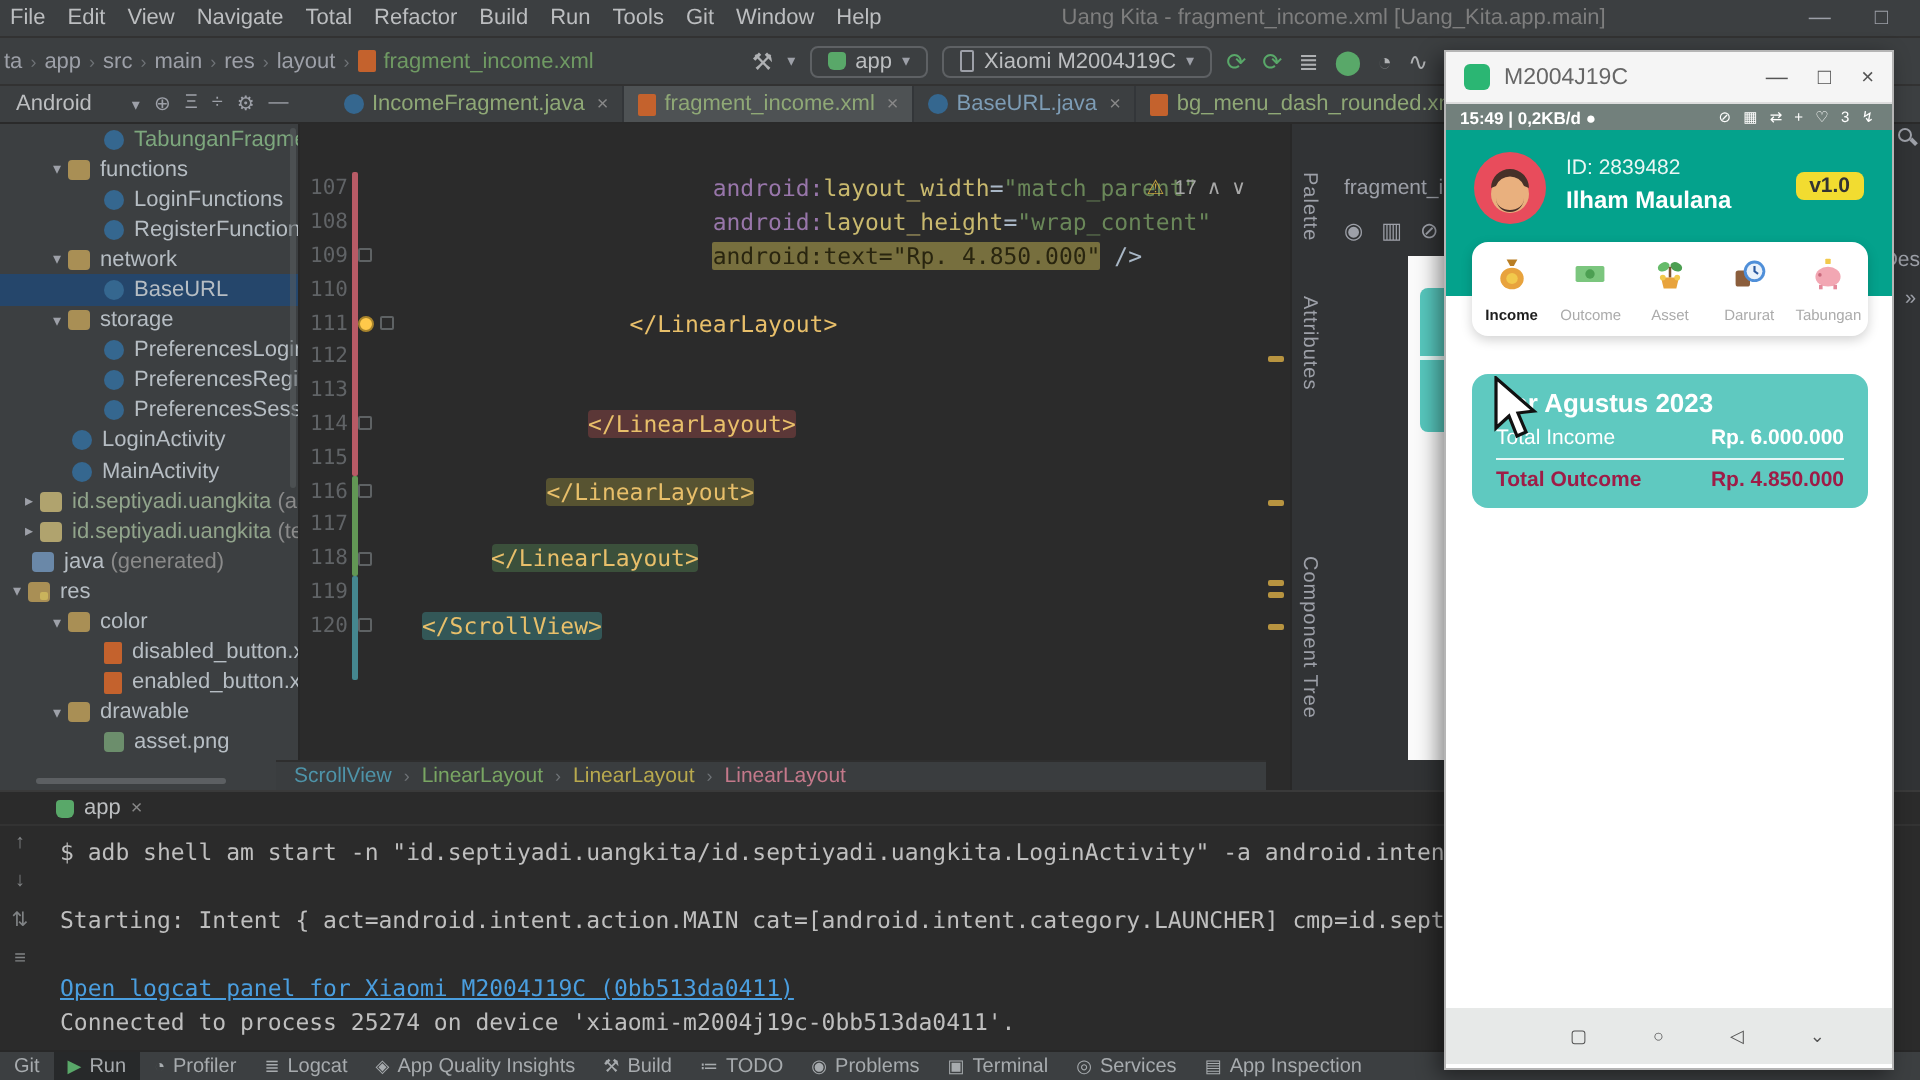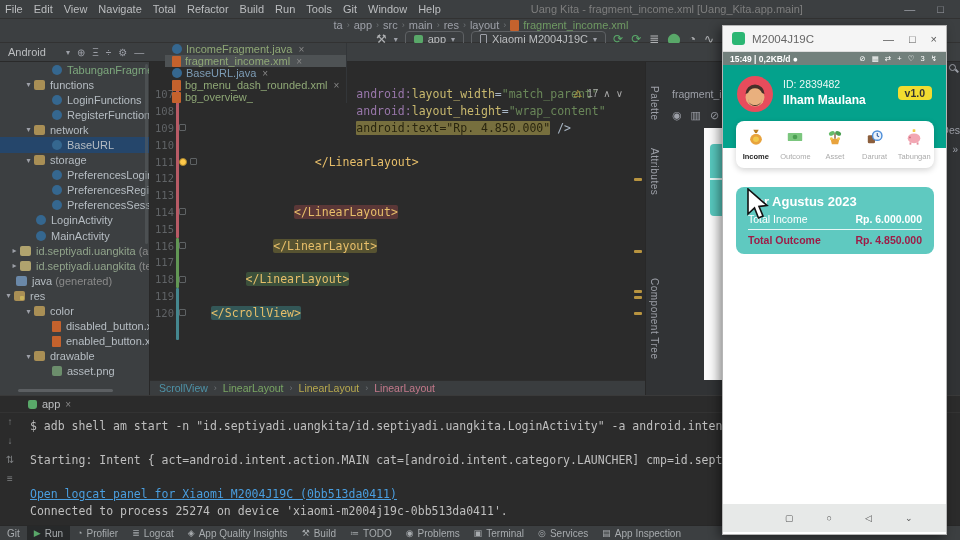--- a/index.html
+++ b/index.html
@@ -9,38 +9,38 @@
 
   
   .menubar { position:absolute; left:0; top:0; width:960px; height:19px; background:#3C3F41;
              border-bottom:1px solid #323232; display:flex; align-items:center; font-size:11px; color:#BCBEC0; z-index:5;}
   .mitem { padding:0 6px; margin-left:-1px; }
   .wintitle { color:#7E7E7E; margin-left:84px; white-space:nowrap; }
   .winctl { margin-left:auto; display:flex; gap:22px; padding-right:16px; color:#9DA0A8; font-size:11px;}
 
   
   .navbar { position:absolute; left:0; top:19px; width:960px; height:24px; background:#3C3F41;
-            border-bottom:1px solid #323232; display:flex; align-items:center; font-size:11px; z-index:5;flex-direction:column;}
+            border-bottom:1px solid #323232; display:flex; align-items:center; font-size:11px; z-index:5;}
   .crumbs { display:flex; align-items:center; gap:4px; padding-left:2px; color:#9DA0A8; }
   .csep { color:#6F7377; font-size:9px; }
   .cfile { color:#6F9A63; display:flex; align-items:center; gap:4px; }
   .fic-xml { width:9px; height:11px; background:#C4622D; border-radius:1px; display:inline-block; }
   .rtools { margin-left:auto; margin-right:246px; display:flex; align-items:center; gap:7px; color:#AFB1B3; }
   .pill { border:1px solid #5E6164; border-radius:4px; padding:1px 8px; display:flex; align-items:center; gap:5px; color:#BCBEC0;}
   .droid-dot { width:9px; height:9px; background:#59A869; border-radius:2px 2px 3px 3px; display:inline-block;}
   .phone-glyph { width:7px; height:11px; border:1px solid #9DA0A8; border-radius:1px; display:inline-block;}
   .caret { font-size:8px; color:#9DA0A8; }
   .actglyph { font-size:12px; }
 
   
   .tabbar { position:absolute; left:0; top:43px; width:960px; height:19px; background:#3C3F41;
             border-bottom:1px solid #2A2A2A; display:flex; align-items:stretch; font-size:11px; z-index:5;}
   .projhead { width:150px; display:flex; align-items:center; gap:7px; padding-left:8px; color:#BCBEC0; flex:none;}
   .projhead .hic { color:#9DA0A8; font-size:10px; }
-  .tabs { display:flex; margin-left:15px;flex-direction:column; }
+  .tabs { display:flex; margin-left:15px; }
   .tab { display:flex; align-items:center; gap:4px; padding:0 7px; border-right:1px solid #333639; cursor:default;}
   .tab.active { background:#4E5254; }
   .tab .close { color:#888; font-size:10px; margin-left:2px; }
   .tab .lbl.green { color:#8FA876; } .tab .lbl.blue { color:#7D9CB5; }
   .tic { width:10px; height:10px; flex:none; display:inline-block;}
   .tic.java-class { background:#35678F; border-radius:50%; }
   .tic.xml-file { background:#C4622D; border-radius:1px; width:9px; height:11px; }
 
   
   .project { position:absolute; left:0; top:62px; width:150px; height:333px; background:#3C3F41;
@@ -78,21 +78,21 @@
   .hl-olive { background:rgba(170,158,60,.35); border-radius:2px;}
   .hl-green { background:rgba(88,150,88,.35); border-radius:2px;}
   .hl-teal  { background:rgba(64,154,154,.40); border-radius:2px;}
   .chg { position:absolute; left:26px; width:3px; border-radius:1px;}
   .inspect { position:absolute; right:22px; top:26px; display:flex; gap:5px; align-items:center;
              font-size:10px; color:#A8A8A8;}
   .inspect .warn { color:#C7A63F; }
   .stripe-mark { position:absolute; right:3px; width:8px; height:3px; background:#B89440; border-radius:1px;}
 
   
-  .xmlcrumbs { position:absolute; left:150px; top:380px; width:495px; height:15px; background:#3A3D3F;
+  .xmlcrumbs { position:absolute; left:138px; top:380px; width:495px; height:15px; background:#3A3D3F;
                border-top:1px solid #2E2E2E; display:flex; align-items:center; gap:6px;
                padding-left:9px; font-size:10.5px; z-index:4;}
   .xmlcrumbs .xsep { color:#6F7377; font-size:9px; }
 
   
   .design { position:absolute; left:645px; top:62px; width:315px; height:333px; background:#313335;
             border-left:1px solid #282828; z-index:2; overflow:hidden;}
   .vlab { position:absolute; left:3px; writing-mode:vertical-rl; font-size:10px; color:#9DA0A8; letter-spacing:.5px;}
   .dtab { position:absolute; left:26px; top:26px; font-size:10.5px; color:#9DA0A8; white-space:nowrap;}
   .dtools { position:absolute; left:26px; top:47px; display:flex; gap:9px; color:#9DA0A8; font-size:11px;}

